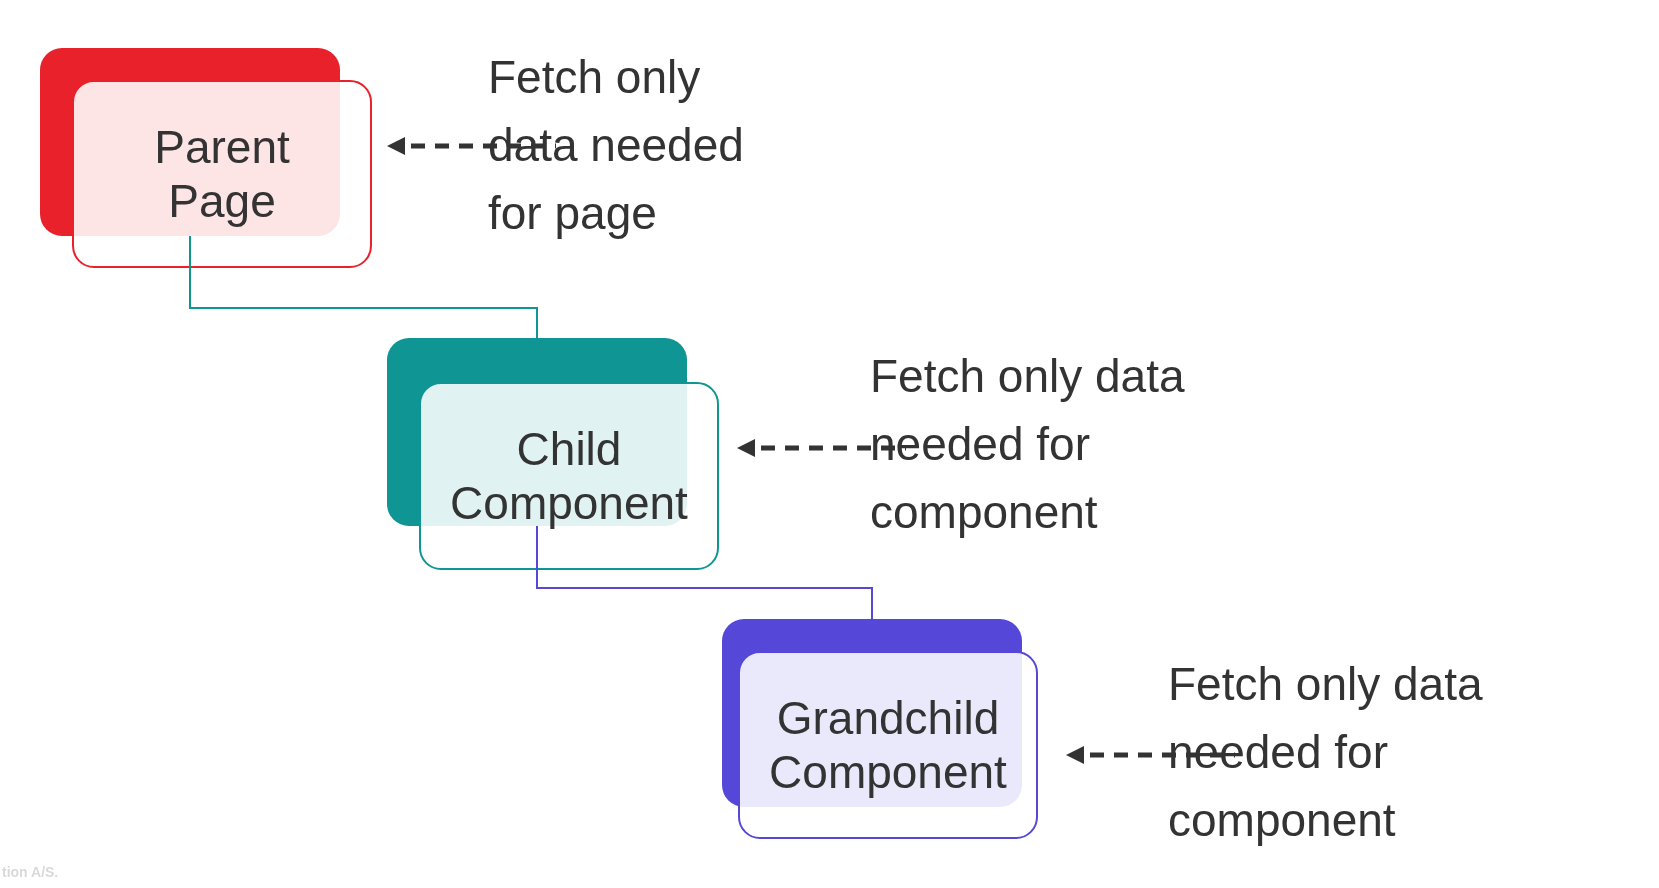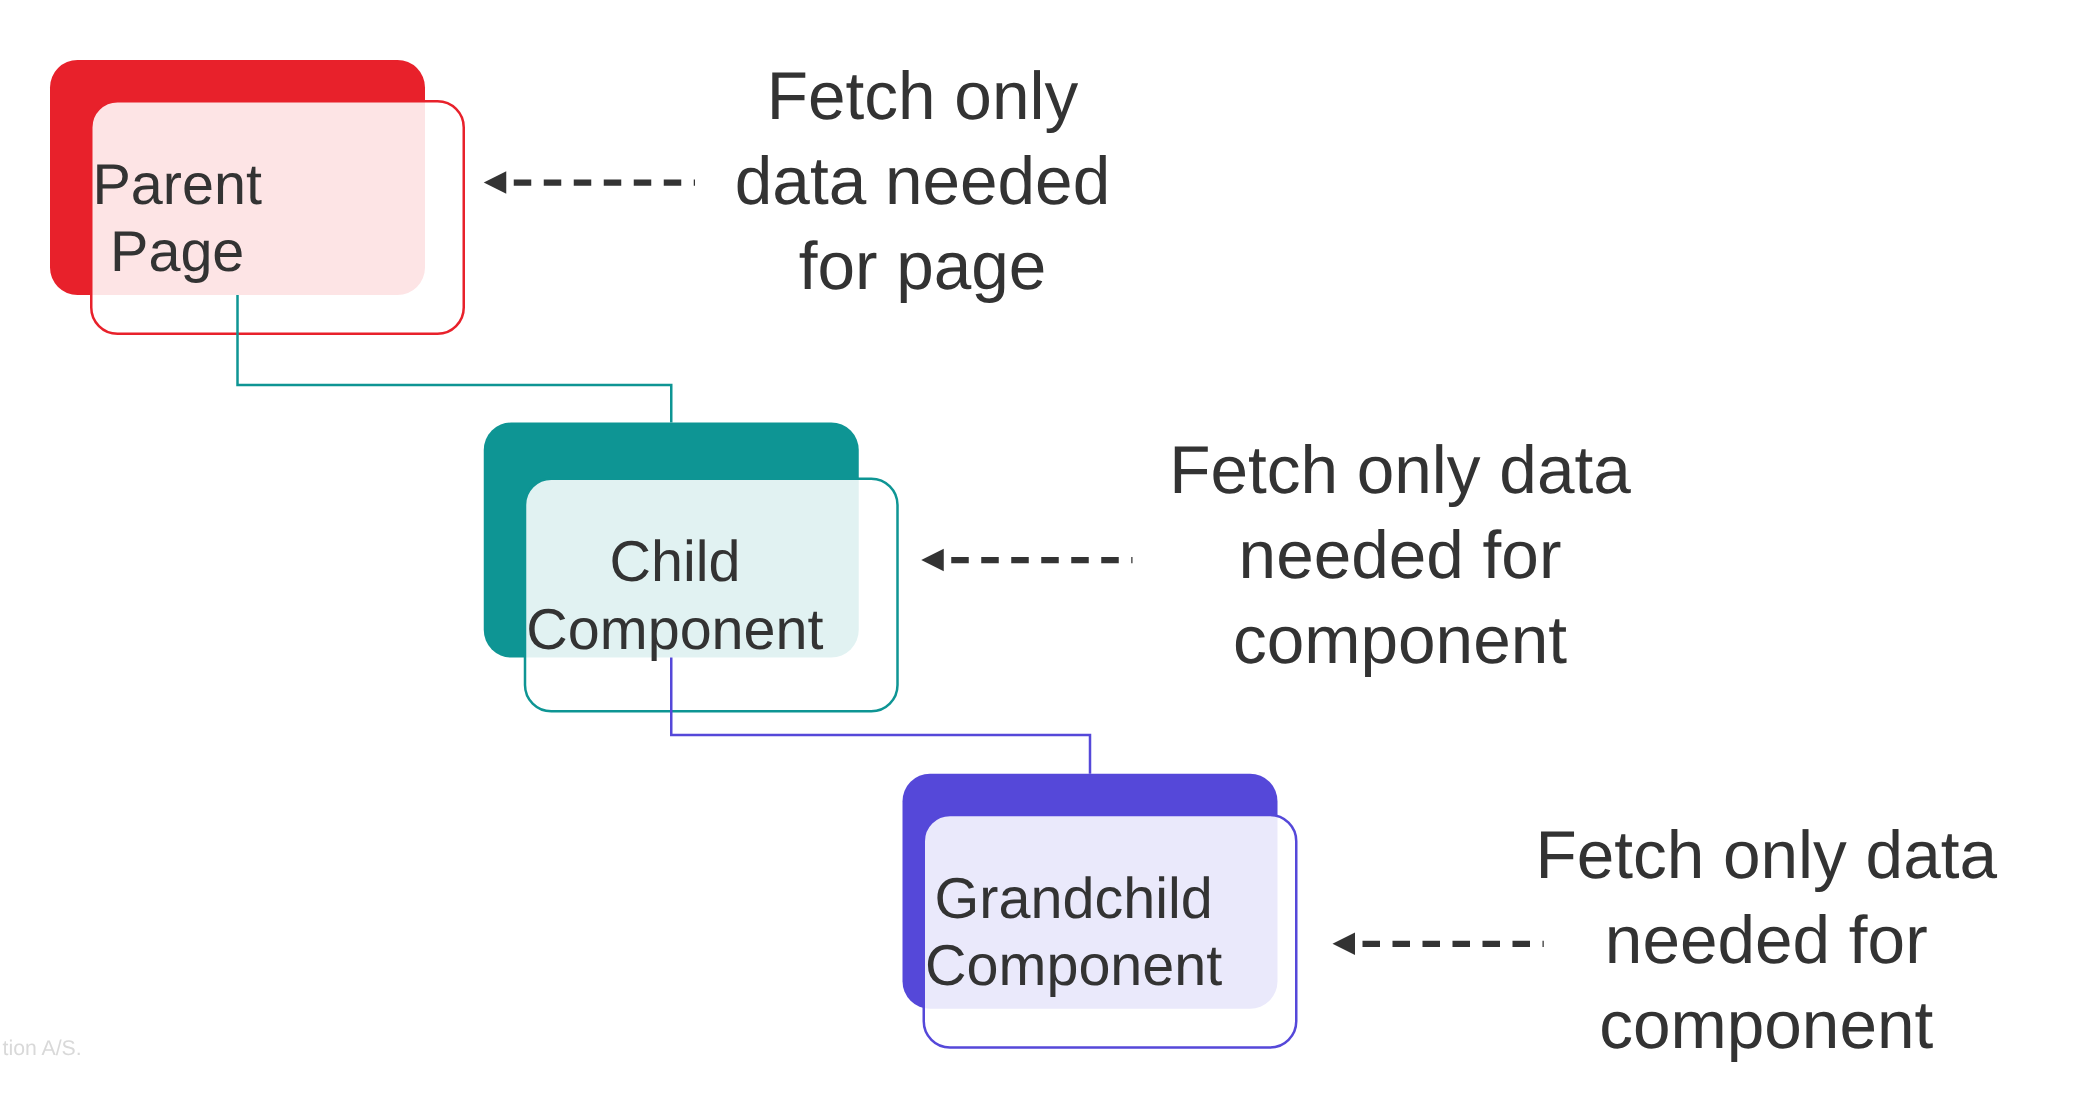--- a/index.html
+++ b/index.html
@@ -25,20 +25,21 @@
   .card-front {
     position: absolute;
     width: 300px;
     height: 188px;
     border-radius: 22px;
     background: rgba(255, 255, 255, 0.88);
     border: 2px solid transparent;
     box-sizing: border-box;
     display: flex;
     align-items: center;
+    justify-content: center;
     z-index: 2;
   }
   .card-label {
     font-size: 46px;
     line-height: 54px;
     color: var(--text);
     text-align: center;
     white-space: pre-line;
   }
   
@@ -63,39 +64,39 @@
   .connector { fill: none; stroke-width: 2px; }
   .conn-teal   { stroke: var(--teal); }
   .conn-purple { stroke: var(--purple); }
   .dash-line { stroke: var(--text); stroke-width: 5px; stroke-dasharray: 14 10; }
   .dash-head { fill: var(--text); }
 
   
   .annotation {
     position: absolute;
     width: 500px;
-    font-size: 54px;
+    font-size: 46px;
     line-height: 68px;
     color: var(--text);
-    text-align: center;
     white-space: pre-line;
     z-index: 4;
   }
   .ann-1 { left: 488px;  top: 43px;  }
   .ann-2 { left: 870px;  top: 342px; }
   .ann-3 { left: 1168px; top: 650px; width: 490px; }
 
   
   .watermark {
     position: absolute;
     left: 2px;
-    top: 829px;
-    font-size: 17px;
+    top: 864px;
+    font-size: 14px;
     color: var(--watermark);
     z-index: 1;
+    font-weight: bold;
   }
 </style>
 </head>
 <body>
 
 <div class="canvas">
 
   <div class="card-back parent-back"></div>
   <div class="card-front parent-front">
     <div class="card-label">Parent

